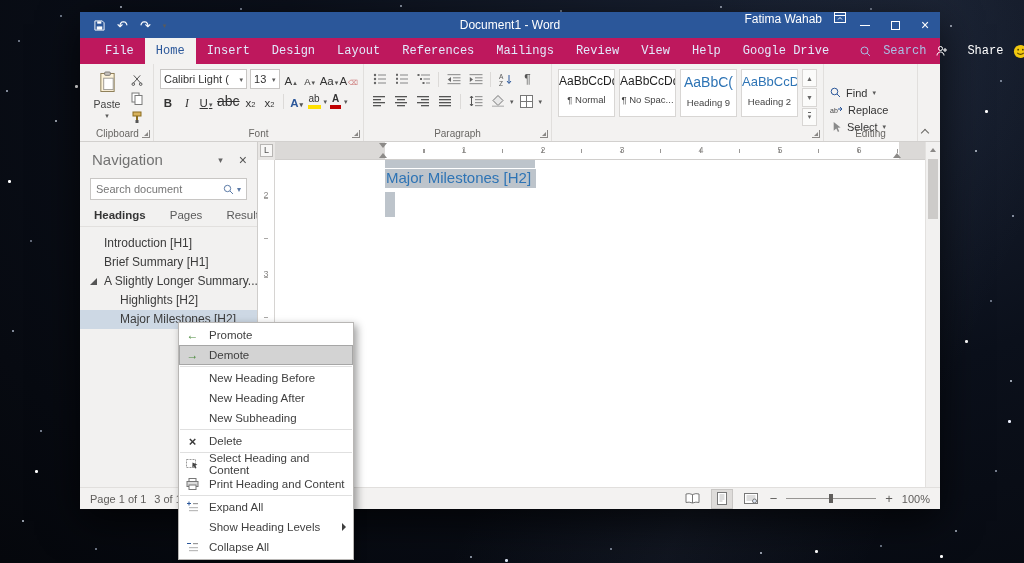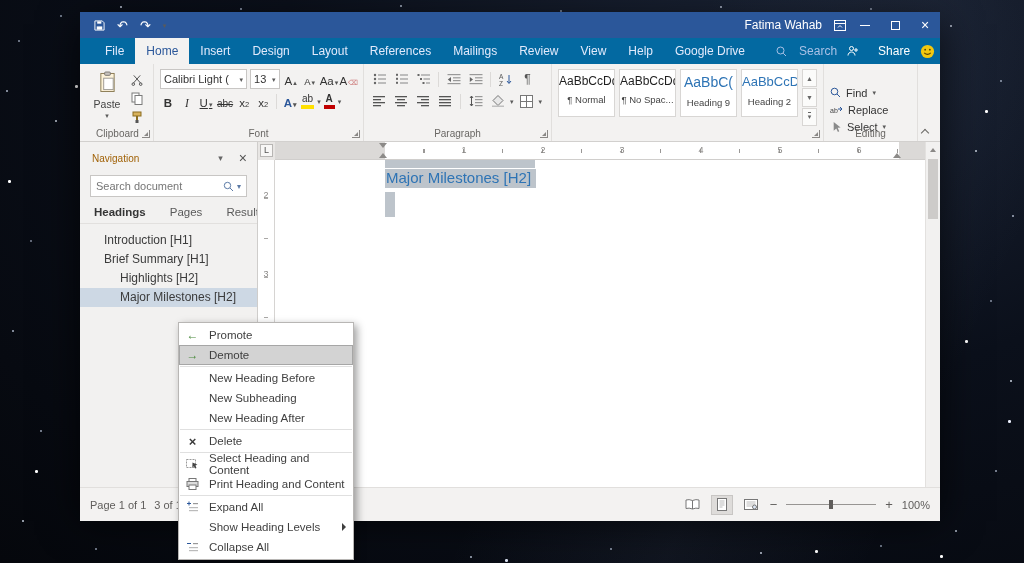--- a/index.html
+++ b/index.html
@@ -22,29 +22,29 @@
       815px 550px #fff, 505px 559px #dde5f5, 965px 340px #fff, 8px 180px #fff, 940px 555px #fff; }
 
   .window { position:absolute; left:80px; top:12px; width:860px; height:497px;
     background:#f3f2f1; box-shadow:0 12px 38px rgba(0,0,0,0.7); font-size:12px; color:#333; }
 
   
   .titlebar { height:26px; background:#2b579a; display:flex; align-items:center; color:#fff; position:relative; }
   .qat { display:flex; align-items:center; gap:12px; margin-left:14px; z-index:1; font-size:13px; line-height:1; }
   .qat span { display:flex; align-items:center; }
   .title { position:absolute; left:0; right:0; text-align:center; font-size:12px; color:#fff; }
-  .tb-right { margin-left:auto; display:flex; align-items:center; z-index:1; }
+  .tb-right { margin-left:auto; display:flex; align-items:flex-start; z-index:1; }
   .user { font-size:12px; margin-right:12px; }
   .tb-ico { margin-right:4px; display:flex; align-items:center; }
   .winbtn { width:30px; height:26px; display:flex; align-items:center; justify-content:center; font-size:14px; color:#fff; }
   .ic-min { width:10px; height:1px; background:#fff; display:block; }
   .ic-max { width:9px; height:9px; border:1px solid #fff; display:block; }
 
   
-  .tabrow { height:26px; background:#0369a1; display:flex; align-items:stretch; color:#e2eafc; padding-left:14px; font-size:12px; }
+  .tabrow { height:26px; background:#be185d; display:flex; align-items:stretch; color:#e2eafc; padding-left:14px; font-size:12px;font-family:Liberation Mono, monospace; }
   .tab { padding:0 11px; line-height:26px; white-space:nowrap; }
   .tab.active { background:#f3f2f1; color:#2b579a; }
   .tab-search { display:flex; align-items:center; gap:12px; margin-left:20px; color:#a9c1e6; }
   .share { margin-left:auto; display:flex; align-items:center; gap:19px; color:#fff; padding:0 10px; }
   .smiley { display:flex; align-items:center; padding-right:10px; }
 
   
   .ribbon { height:78px; background:#f3f2f1; border-bottom:1px solid #d2d0ce; display:flex; position:relative; padding-left:2px; }
   .rgroup { position:relative; border-right:1px solid #e1dfdd; padding:4px 6px 15px 6px; }
   .glabel { position:absolute; bottom:2px; left:0; right:0; text-align:center; font-size:10px; color:#696764; }
@@ -64,21 +64,21 @@
   .g-font { width:210px; }
   .combo { background:#fff; border:1px solid #c8c6c4; height:20px; display:flex; align-items:center; justify-content:space-between; padding:0 3px; font-size:11px; color:#333; white-space:nowrap; overflow:hidden; }
   .c-name { width:96px; }
   .c-size { width:32px;align-items:center; }
   .tbn { min-width:16px; height:20px; display:flex; align-items:flex-end; justify-content:center; font-size:11.5px; color:#333; padding-bottom:2px; }
   .tbn .mk { font-size:7px; font-style:normal; margin-left:1px; color:#555; }
   .tbn sub, .tbn sup { font-size:7.5px; }
   .b-bold { font-weight:bold; }
   .b-italic { font-family:"Liberation Serif", serif; font-style:italic; }
   .b-under { text-decoration:underline; }
-  .b-strike { font-size:10px; text-decoration:line-through; }
+  .b-strike { font-size:14px; text-decoration:line-through; }
   .b-effects { font-weight:bold; color:#2b579a; }
   .bar-btn { display:flex; flex-direction:column; align-items:center; justify-content:flex-end; height:20px; padding-bottom:2px; }
   .bar-btn .lt { font-size:10px; line-height:1; color:#333; }
   .bar-hl { width:13px; height:4px; background:#ffe000; margin-top:1px; }
   .bar-fc { width:11px; height:4px; background:#c00000; margin-top:1px; }
 
   .g-para { width:188px; }
   .ibn { width:19px; height:20px; display:flex; align-items:center; justify-content:center; }
   .pilcrow { font-size:12px; color:#555; }
 
@@ -97,21 +97,21 @@
 
   .collapse-ribbon { position:absolute; right:10px; bottom:4px; width:10px; height:10px; }
   .collapse-ribbon::before { content:""; position:absolute; left:2px; top:3px; width:5px; height:5px;
     border-top:1.5px solid #696764; border-right:1.5px solid #696764; transform:rotate(-45deg); }
 
   
   .workspace { position:relative; height:345px; background:#e8e6e4; display:flex; overflow:hidden; }
 
   .navpane { width:178px; background:#f2f1f0; border-right:1px solid #cfcdcb; position:relative; flex:none; overflow:hidden; }
   .np-head { display:flex; align-items:center; padding:9px 10px 6px 12px; }
-  .np-title { font-size:10px; color:#a16207; flex:1; }
+  .np-title { font-size:15px; color:#737373; flex:1; }
   .np-dd { color:#666; font-size:9px; margin-right:16px; }
   .np-close { color:#555; font-size:14px; line-height:1; }
   .np-search { margin:4px 10px 9px; height:22px; background:#fff; border:1px solid #c8c6c4; display:flex; align-items:center; padding:0 5px; }
   .np-search input { flex:1; border:0; outline:0; font-size:11px; color:#333; background:transparent; min-width:0; font-family:"Liberation Sans", sans-serif; }
   .np-search input::placeholder { color:#767676; }
   .np-mag { display:flex; align-items:center; gap:3px; color:#5b7aa6; font-size:8px; }
   .np-tabs { display:flex; gap:24px; padding:0 0 5px 14px; font-size:11.5px; color:#5a5a5a; border-bottom:1px solid #e2e0de; }
   .np-tab.active { font-weight:bold; color:#353535; }
   .np-list { margin-top:7px; font-size:12px; color:#3b3b3b; }
   .np-item { position:relative; height:19px; line-height:19px; padding-left:24px; white-space:nowrap; overflow:hidden; }
@@ -137,21 +137,21 @@
   .page { position:absolute; left:17px; top:18px; right:15px; bottom:0; background:#fff; }
   .selfrag-top { position:absolute; left:110px; top:0; width:150px; height:8px; background:#bdc4cb; }
   .dheading { position:absolute; left:110px; top:9px; background:#bdc4cb; color:#2E74B5; font-size:15px; padding:0 5px 2px 1px; white-space:nowrap; }
   .selfrag-bottom { position:absolute; left:110px; top:32px; width:10px; height:25px; background:#bdc4cb; }
   .vscroll { position:absolute; right:0; top:0; bottom:0; width:15px; background:#f2f1f0; border-left:1px solid #e3e1df; }
   .vs-up { height:15px; display:flex; align-items:center; justify-content:center; }
   .tri-up { width:0; height:0; border-bottom:4px solid #8a8886; border-left:3.5px solid transparent; border-right:3.5px solid transparent; }
   .vs-thumb { position:absolute; left:2px; right:2px; top:17px; height:60px; background:#cdcbc9; }
 
   
-  .statusbar { height:34px; background:#f3f2f1; border-top:1px solid #e1dfdd; display:flex; align-items:center; padding:0 10px; font-size:11px; color:#5f5d5b; gap:8px; }
+  .statusbar { height:22px; background:#f3f2f1; border-top:1px solid #e1dfdd; display:flex; align-items:center; padding:0 10px; font-size:11px; color:#5f5d5b; gap:8px; }
   .sb-right { margin-left:auto; display:flex; align-items:center; gap:9px; }
   .viewbtn { display:flex; align-items:center; justify-content:center; width:20px; height:18px; }
   .viewbtn.vactive { background:#dedcda; outline:1px solid #c8c6c4; }
   .zsym { font-size:13px; color:#5f5d5b; line-height:1; }
   .ztrack { width:90px; height:1px; background:#979593; position:relative; }
   .zhandle { position:absolute; left:43px; top:-4px; width:4px; height:9px; background:#5f5d5b; }
 
   
   .ctxmenu { position:absolute; left:178px; top:322px; width:176px; background:#fff; border:1px solid #b8b6b4;
     box-shadow:3px 3px 8px rgba(0,0,0,0.38); padding:2px 0; z-index:50; font-size:11.5px; color:#3f3f3f; }
@@ -178,20 +178,21 @@
           <svg width="11" height="11" viewBox="0 0 12 12">
               <path d="M1 1h8l2 2v8H1z" fill="none" stroke="#fff"></path>
               <rect x="3" y="7" width="6" height="3.5" fill="#fff"></rect>
               <rect x="3.5" y="1.5" width="4.5" height="2.5" fill="#fff"></rect>
             </svg>
         </span>
         <span>↶</span>
         <span>↷</span>
         <span class="dd">▾</span>
       </div>
+      <div class="title">Document1 - Word</div>
       <div class="tb-right">
         <span class="user">Fatima Wahab</span>
         <span class="tb-ico">
           <svg width="12" height="11" viewBox="0 0 12 11">
               <rect x="0.5" y="0.5" width="11" height="10" fill="none" stroke="#fff"></rect>
               <path d="M0.5 3.5h11" stroke="#fff"></path>
               <path d="M4 7.5l2-2 2 2" fill="none" stroke="#fff"></path>
             </svg>
         </span>
         <span class="winbtn">
@@ -523,20 +524,24 @@
           <span class="np-tab">Pages</span>
           <span class="np-tab">Results</span>
         </div>
         <div class="np-list">
           <div class="np-item">
             <span>Introduction [H1]</span>
           </div>
           <div class="np-item">
             <span>Brief Summary [H1]</span>
           </div>
+          <div class="np-item">
+            <span class="np-caret"></span>
+            <span>A Slightly Longer Summary...</span>
+          </div>
           <div class="np-item child">
             <span>Highlights [H2]</span>
           </div>
           <div class="np-item child selected">
             <span>Major Milestones [H2]</span>
           </div>
         </div>
       </div>
 
       <div class="docarea">
@@ -617,25 +622,25 @@
       <span class="mic garr">→</span>
       <span>Demote</span>
     </div>
     <div class="msep"></div>
     <div class="mi">
       <span class="mic"></span>
       <span>New Heading Before</span>
     </div>
     <div class="mi">
       <span class="mic"></span>
+      <span>New Heading After</span>
+    </div>
+    <div class="mi">
+      <span class="mic"></span>
       <span>New Subheading</span>
-    </div>
-    <div class="mi">
-      <span class="mic"></span>
-      <span>New Heading After</span>
     </div>
     <div class="msep"></div>
     <div class="mi">
       <span class="mic delx">×</span>
       <span>Delete</span>
     </div>
     <div class="msep"></div>
     <div class="mi">
       <span class="mic">
         <svg width="13" height="13" viewBox="0 0 13 13">

